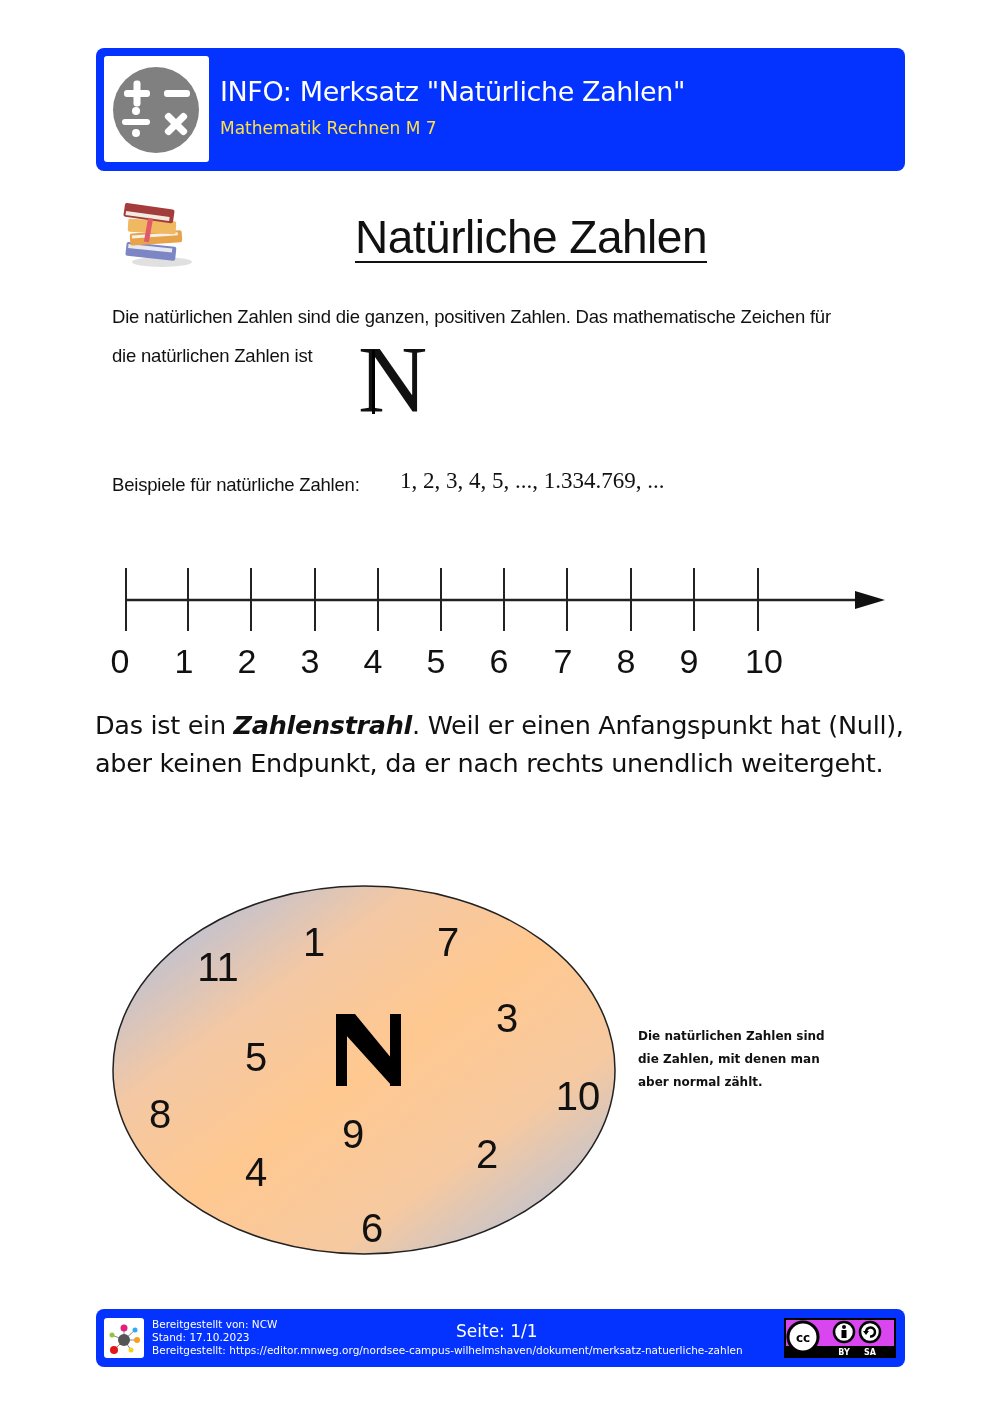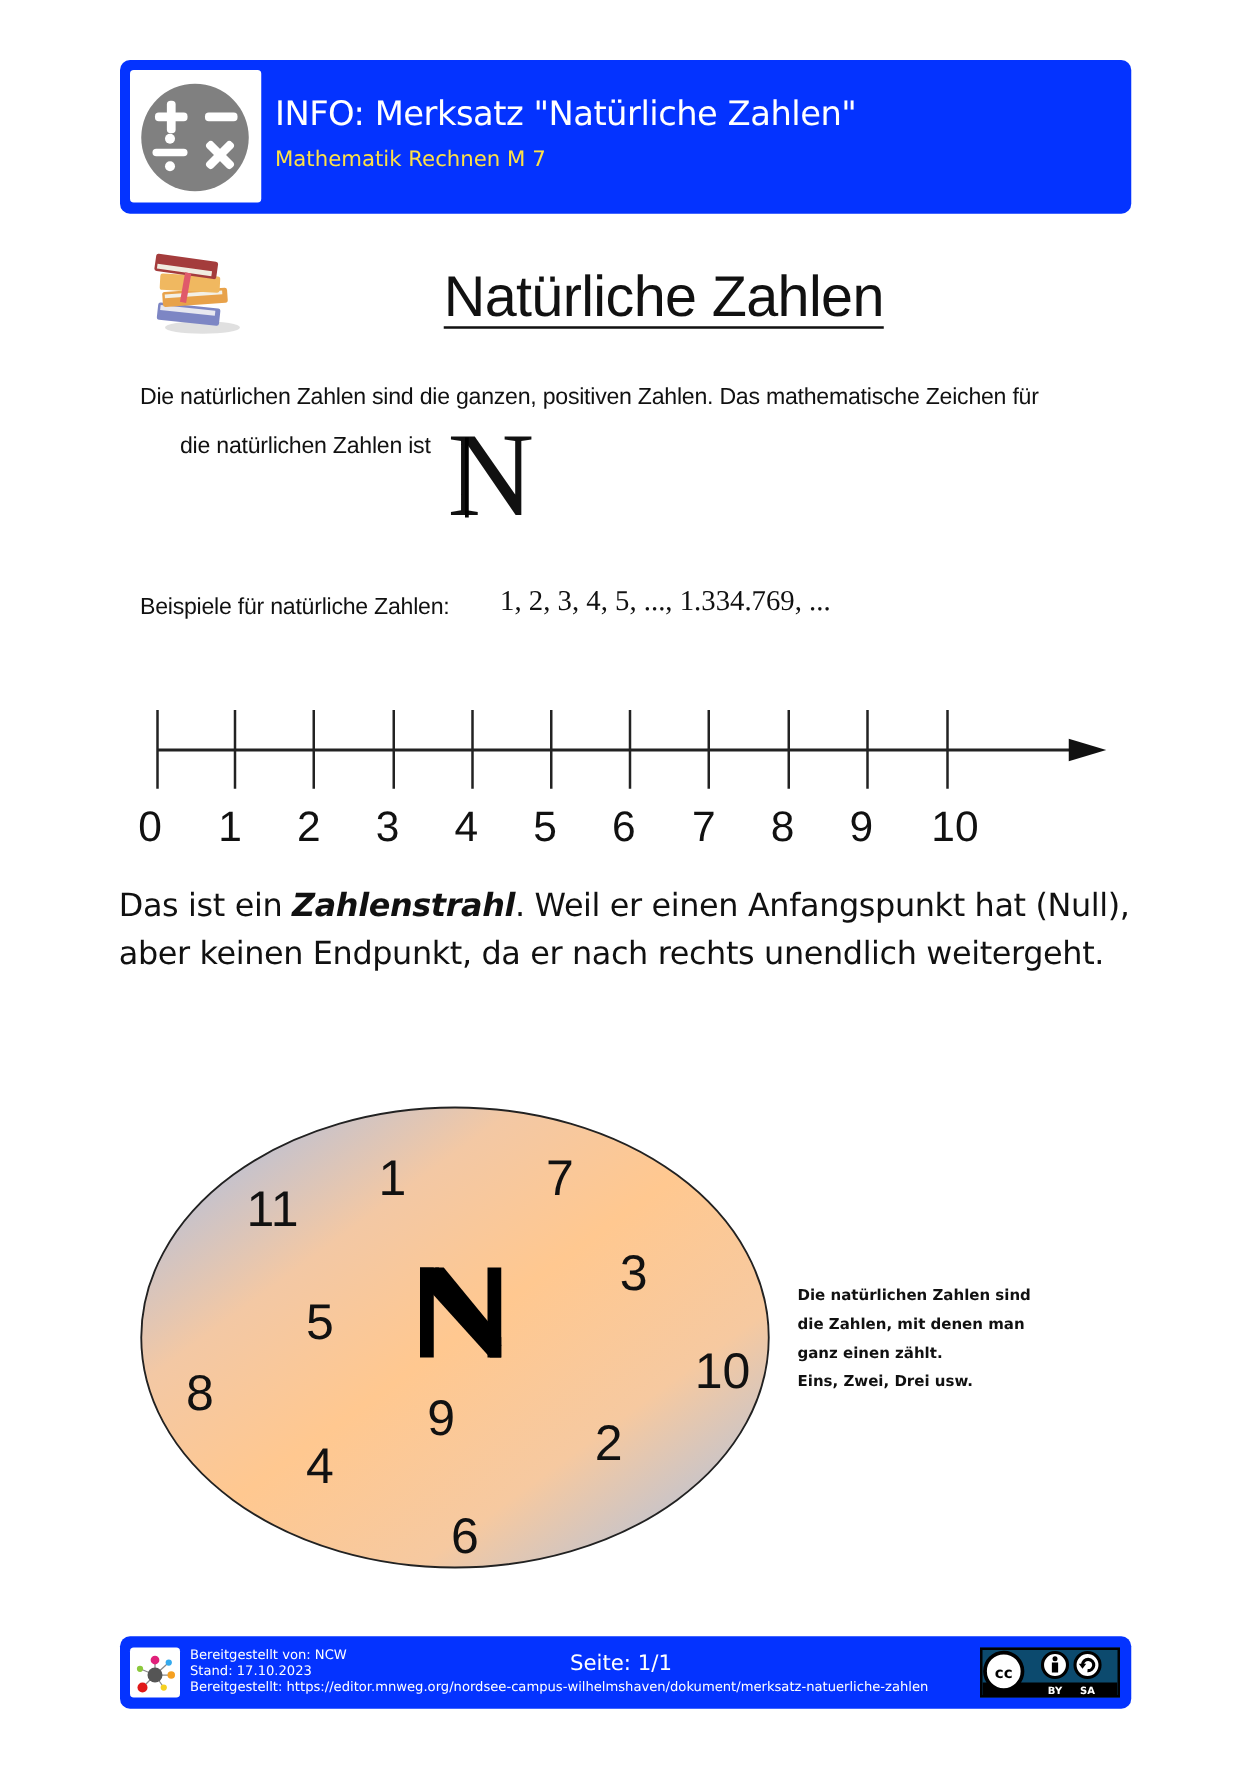--- a/index.html
+++ b/index.html
@@ -38,21 +38,21 @@
       text-decoration: underline; text-decoration-thickness: 2px; text-underline-offset: 8px;
       letter-spacing: -0.5px;
     }
 
     .para1 {
       position: absolute; left: 112px; top: 306px; font-family: "Liberation Sans", sans-serif;
       font-size: 18.5px; white-space: nowrap; letter-spacing: -0.2px;
     }
     .para2 {
       position: absolute; left: 112px; top: 345px; font-family: "Liberation Sans", sans-serif;
-      font-size: 18.5px; white-space: nowrap; letter-spacing: -0.2px; margin-left: 32px;
+      font-size: 18.5px; white-space: nowrap; letter-spacing: -0.2px;
     }
     .nat-symbol {
       position: absolute; left: 358px; top: 332px; font-family: "Liberation Serif", "DejaVu Serif", serif;
       font-size: 96px; line-height: 1; font-weight: 400;
     }
     .nat-symbol .bar {
       position: absolute; left: 14px; top: 18px; width: 3px; height: 64px; background: #000;
     }
 
     .examples-label {
@@ -87,21 +87,21 @@
       position: absolute; left: 8px; top: 9px; width: 40px; height: 40px; background: #fff; border-radius: 3px;
     }
     .footer-meta {
       position: absolute; left: 56px; top: 9px; font-family: "DejaVu Sans", sans-serif;
       font-size: 10.5px; line-height: 13px; white-space: nowrap;
     }
     .footer-page {
       position: absolute; left: 360px; top: 12px; font-family: "DejaVu Sans", sans-serif; font-size: 17px;
     }
     .footer-license {
-      position: absolute; left: 688px; top: 9px; width: 112px; height: 40px; background: #0c4a6e;
+      position: absolute; left: 688px; top: 9px; width: 112px; height: 40px; background: #d946ef;
       border: 2px solid #000;
     }
   </style>
 </head>
 <body>
 
 <div class="header">
   <div class="header-logo">
     <svg width="90" height="88" viewBox="0 0 90 88">
       <ellipse cx="44" cy="44" rx="43" ry="43" fill="#808080"></ellipse>
@@ -211,22 +211,21 @@
     <rect x="226" y="134" width="11" height="72"></rect>
     <rect x="280" y="134" width="11" height="72"></rect>
     <polygon points="226,134 241,134 291,196 291,206 282,206 226,144"></polygon>
     <polygon points="238,134 245,134 291,190 291,197"></polygon>
   </g>
 </svg>
 
 <div class="set-note">
   <div>Die natürlichen Zahlen sind</div>
   <div>die Zahlen, mit denen man</div>
-  <div>ganz einen zählt.</div>
-  <div>Eins, Zwei, Drei usw.</div>
+  <div>aber normal zählt.</div>
 </div>
 
 <div class="footer">
   <div class="footer-logo">
     <svg width="40" height="40" viewBox="0 0 40 40">
       <g stroke="#888" stroke-width="1">
         <line x1="20" y1="22" x2="20" y2="10"></line>
           <line x1="20" y1="22" x2="31" y2="12"></line>
         <line x1="20" y1="22" x2="33" y2="22"></line>
           <line x1="20" y1="22" x2="27" y2="32"></line>

